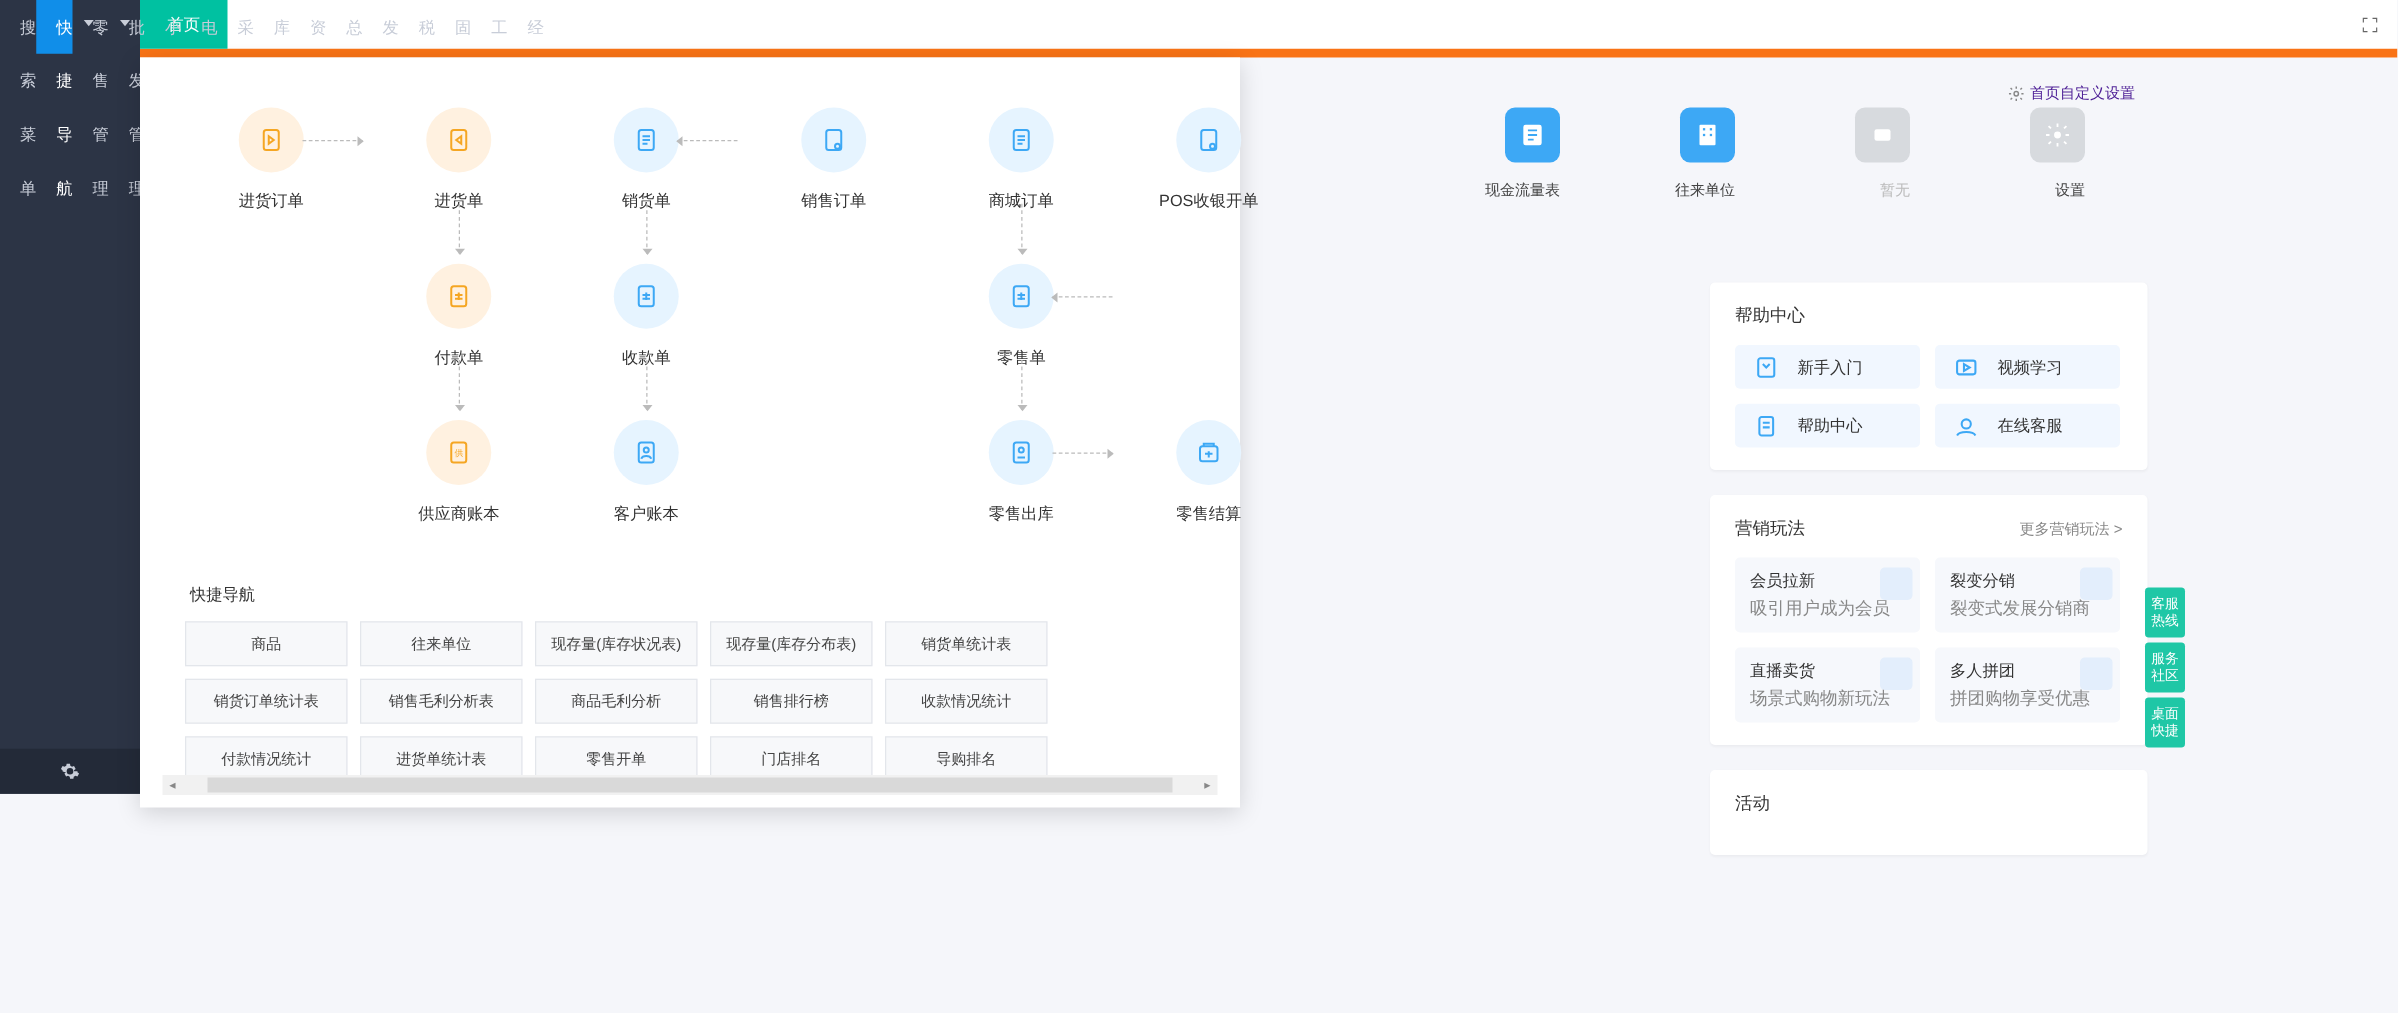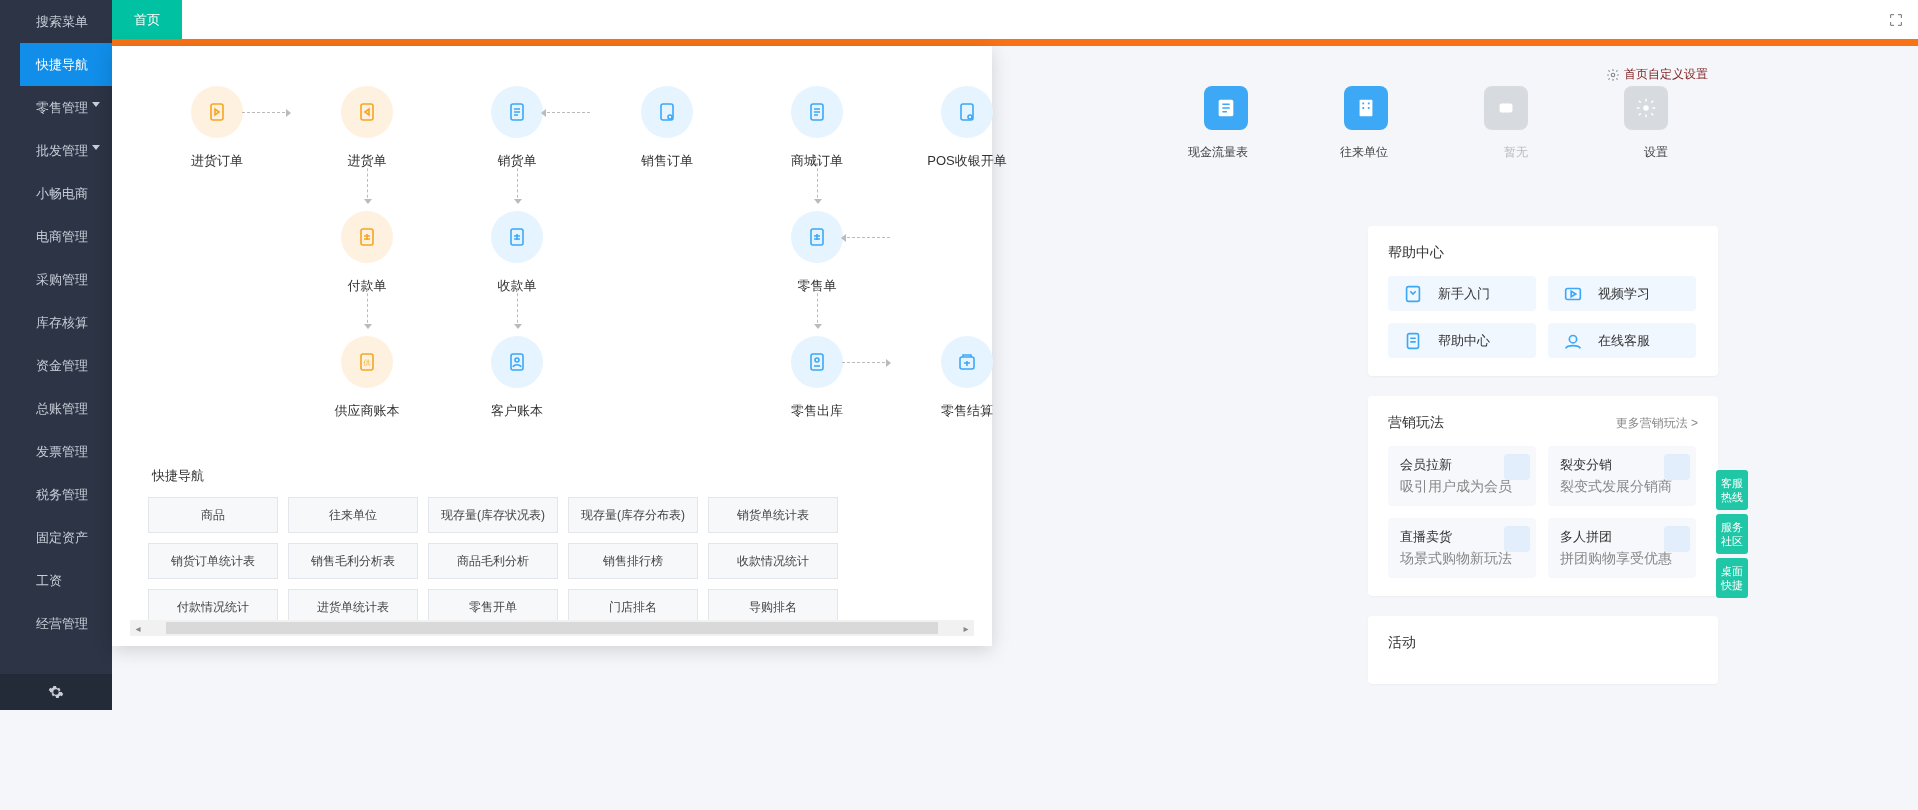--- a/index.html
+++ b/index.html
@@ -1,19 +1,19 @@
 <!DOCTYPE html>
 <html><head>
 <meta charset="utf-8">
 <style>
 * { margin: 0; padding: 0; box-sizing: border-box; font-family: "Microsoft YaHei", sans-serif; }
 body { width: 1918px; height: 810px; background: #f5f6fa; overflow: hidden; position: relative; }
 
 
-.sidebar { position: absolute; left: 0; top: 0; width: 112px; height: 710px; background: #2c3445; color: #c8cdd8; z-index: 500; display: flex; flex-direction: column; padding-left: 20px; }
+.sidebar { position: absolute; left: 0; top: 0; width: 112px; height: 635px; background: #2c3445; color: #c8cdd8; z-index: 500; display: flex; flex-direction: row; }
 .sidebar-item { height: 43px; line-height: 43px; padding-left: 16px; font-size: 13px; cursor: pointer; position: relative; }
 .sidebar-item.active { background: #108ee9; color: #fff; }
 .sidebar-item .chev { position: absolute; right: 12px; top: 16px; width: 0; height: 0; border-left: 4px solid transparent; border-right: 4px solid transparent; border-top: 5px solid #c8cdd8; }
 .sidebar-footer { position: absolute; bottom: 0; left: 0; width: 112px; height: 36px; background: #232a38; display: flex; align-items: center; justify-content: center; }
 .gear-icon { width: 16px; height: 16px; fill: #c8cdd8; }
 
 
 .topbar { position: absolute; left: 112px; top: 0; right: 0; height: 46px; background: #fff; border-bottom: 7px solid #f97316; display: flex; align-items: stretch; }
 .topbar-tab { padding: 0 22px; display: flex; align-items: center; font-size: 13px; color: #fff; background: #00c1a1; }
 .topbar-right { margin-left: auto; display: flex; align-items: center; padding-right: 14px; }
@@ -49,21 +49,21 @@
 
 .main { position: absolute; left: 112px; top: 46px; right: 0; bottom: 0; }
 .shortcut-strip { position: absolute; top: 40px; left: 0; right: 200px; height: 130px; display: flex; justify-content: flex-end; gap: 70px; padding-right: 50px; }
 .shortcut-item { width: 70px; display: flex; flex-direction: column; align-items: flex-end; }
 .shortcut-sq { width: 44px; height: 44px; border-radius: 8px; display: flex; align-items: center; justify-content: center; margin-bottom: 14px; }
 .sq-blue { background: #3da8f5; }
 .sq-grey { background: #d7dade; }
 .shortcut-sq svg { width: 22px; height: 22px; fill: #fff; }
 .shortcut-label { font-size: 12px; color: #444; }
 .shortcut-label.dim { color: #bbb; }
-.settings-link { position: absolute; top: 20px; right: 210px; font-size: 12px; color: #7f1d1d; display: flex; align-items: center; gap: 4px; }
+.settings-link { position: absolute; top: 20px; right: 210px; font-size: 12px; color: #4c1d95; display: flex; align-items: center; gap: 4px; }
 
 
 .rightcol { position: absolute; right: 200px; top: 180px; width: 350px; }
 .card { background: #fff; border-radius: 4px; padding: 18px 20px; margin-bottom: 20px; box-shadow: 0 1px 2px rgba(0,0,0,0.04); }
 .card-title { font-size: 14px; color: #333; font-weight: 500; margin-bottom: 14px; display: flex; align-items: center; }
 .card-title .more { margin-left: auto; font-size: 12px; color: #888; cursor: pointer; }
 .help-grid { display: flex; flex-wrap: wrap; gap: 12px; }
 .help-item { width: 148px; height: 35px; background: #f1f7ff; border-radius: 4px; display: flex; align-items: center; padding-left: 14px; gap: 14px; cursor: pointer; }
 .help-item svg { width: 22px; height: 22px; fill: none; stroke: #3da8f5; stroke-width: 1.8; }
 .help-item span { font-size: 13px; color: #333; }

